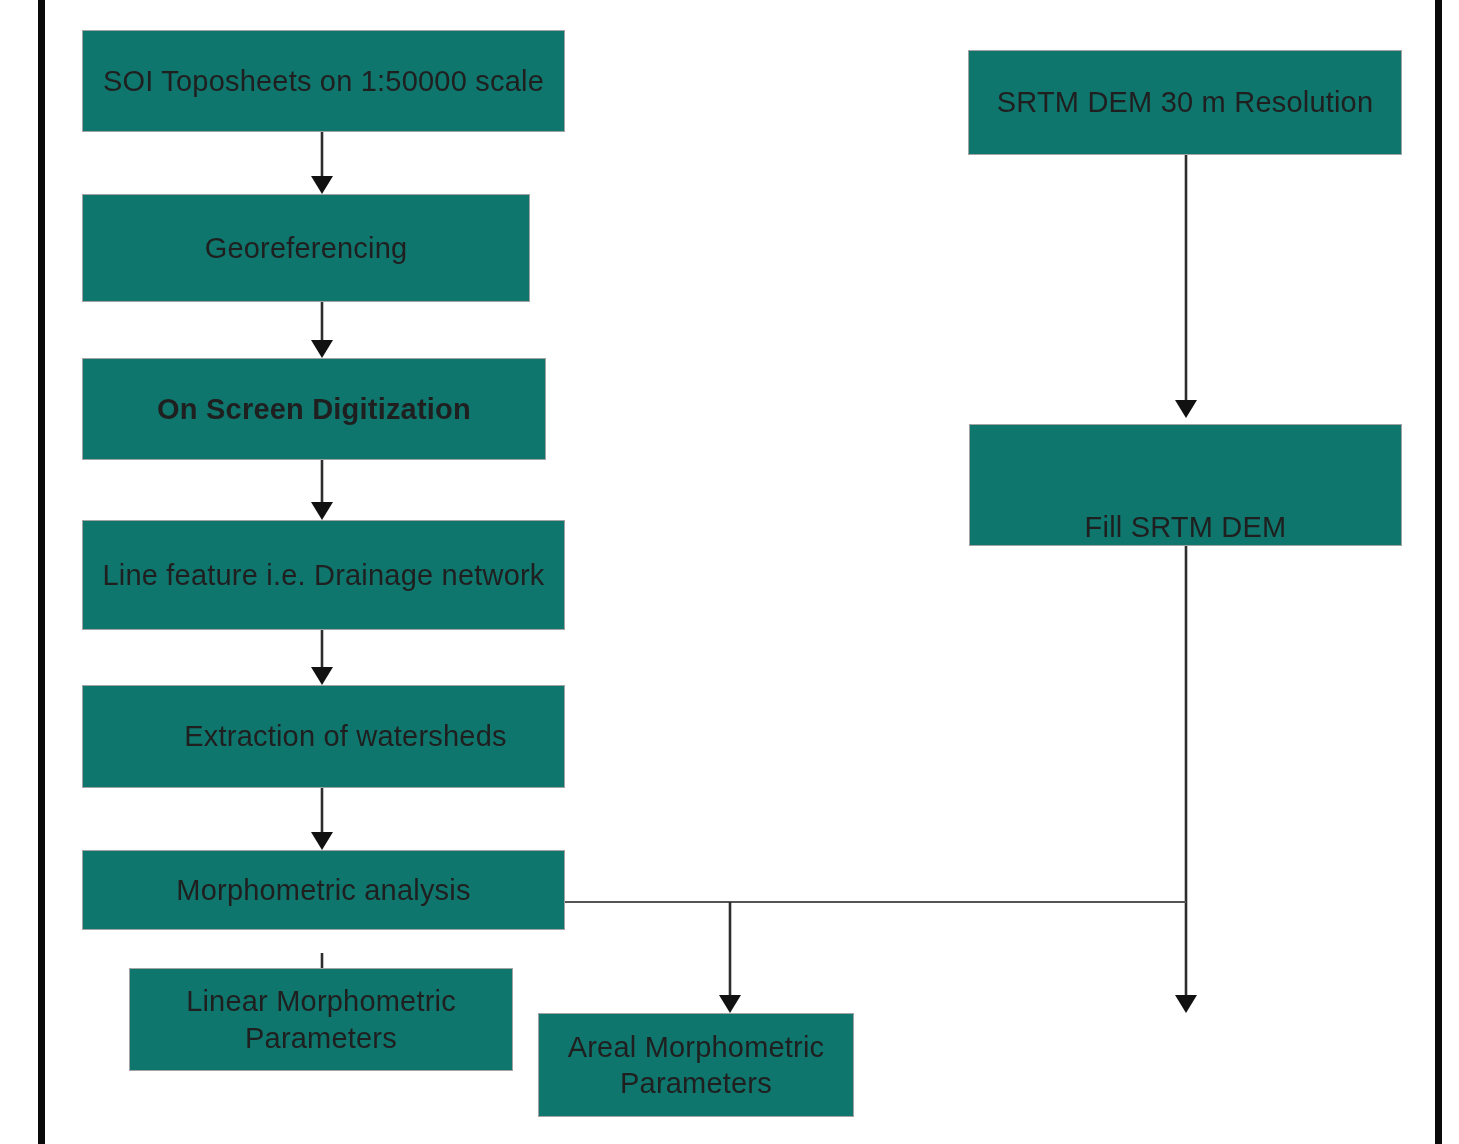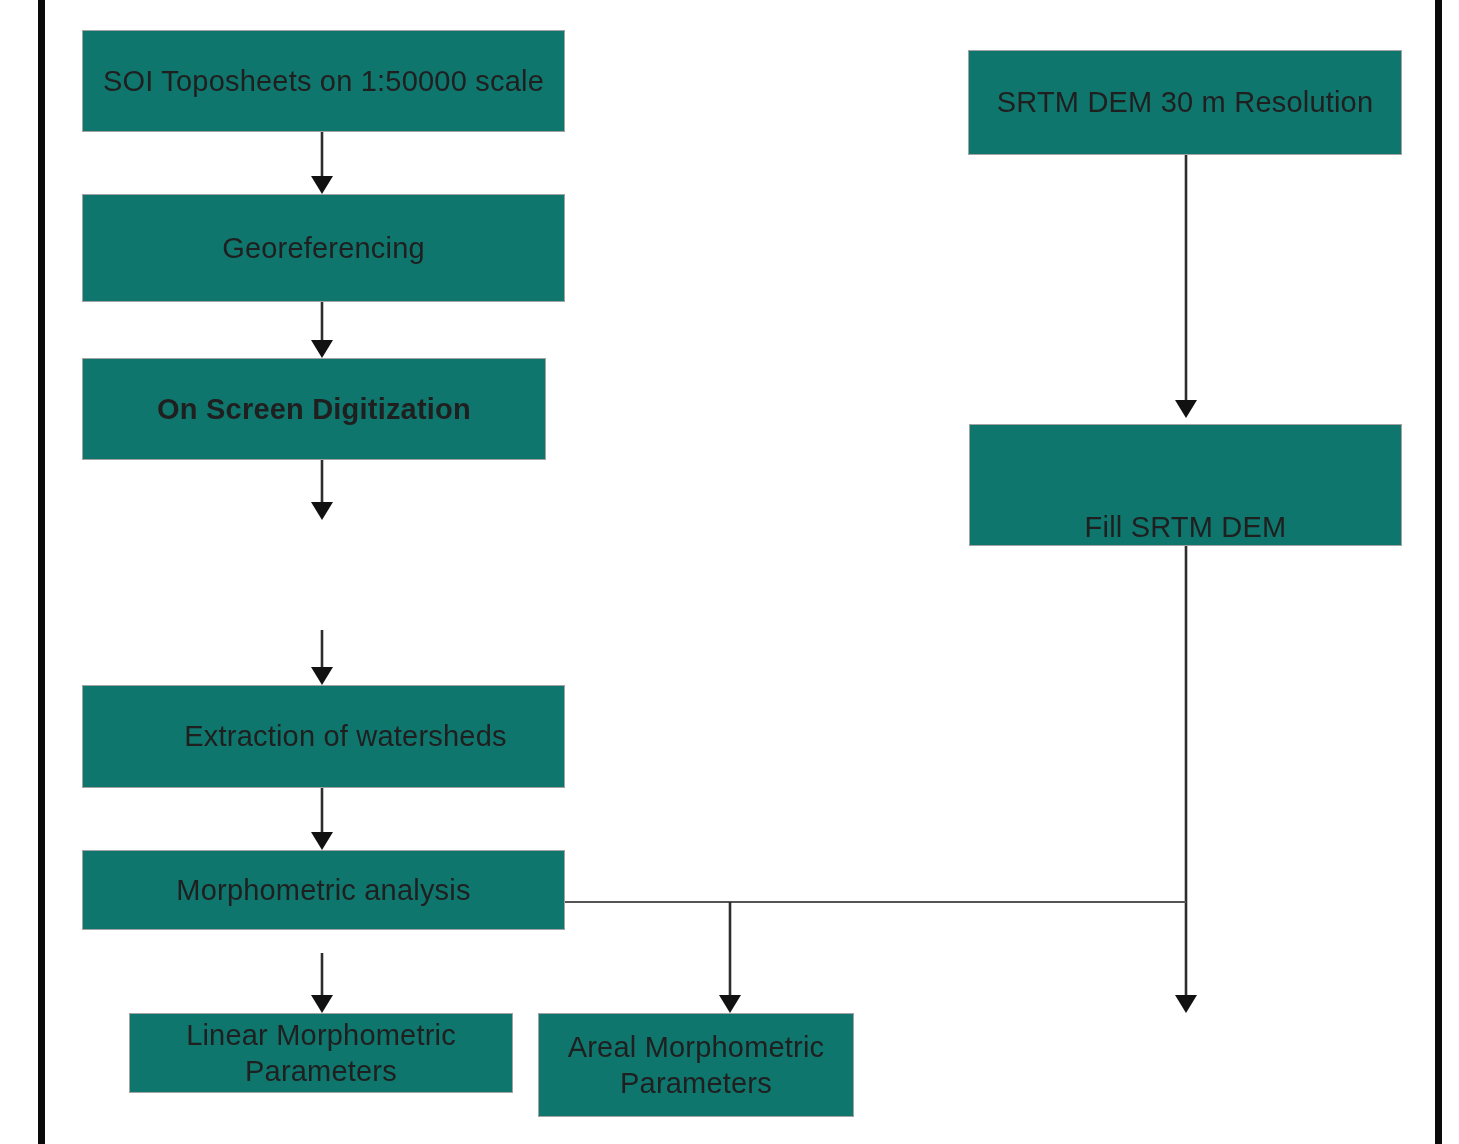--- a/index.html
+++ b/index.html
@@ -47,30 +47,30 @@
     align-items: center;
     justify-content: center;
     text-align: center;
     font-size: 29px;
     line-height: 1.25;
     color: #1f1f1f;
     letter-spacing: 0.2px;
   }
   
   #node-soi          { left: 82px;  top: 30px;  width: 483px; height: 102px; }
-  #node-georef       { left: 82px;  top: 194px; width: 483px; height: 108px; }
+  #node-georef       { left: 82px;  top: 194px; width: 448px; height: 108px; }
   #node-digitization { left: 82px;  top: 358px; width: 464px; height: 102px; font-weight: bold; }
   #node-line-feature { left: 82px;  top: 520px; width: 483px; height: 110px; }
   #node-watersheds   { left: 82px;  top: 685px; width: 483px; height: 103px; padding-left: 44px; }
   #node-morphometric { left: 82px;  top: 850px; width: 483px; height: 80px; }
   
   #node-srtm         { left: 968px; top: 30px;  width: 434px; height: 105px; margin-top: 20px; }
   #node-fill         { left: 969px; top: 424px; width: 433px; height: 122px; align-items: flex-end; }
   
-  #node-linear       { left: 129px; top: 1013px; width: 384px; height: 80px; padding: 0 35px; }
+  #node-linear       { left: 129px; top: 968px; width: 384px; height: 103px; padding: 0 35px; }
   #node-areal        { left: 538px; top: 1013px; width: 316px; height: 104px; padding: 8px 28px; }
   #node-relief       { left: 980px; top: 1013px; width: 410px; height: 104px; padding: 0 40px; }
 </style>
 </head>
 <body>
 
 <div id="canvas">
 
   <svg id="connector-layer" viewBox="0 0 1459 1144" xmlns="http://www.w3.org/2000/svg">
 
@@ -109,20 +109,23 @@
   </div>
 
   <div class="node" id="node-georef">
     <span>Georeferencing</span>
   </div>
 
   <div class="node" id="node-digitization">
     <span>On Screen Digitization</span>
   </div>
 
+  <div class="node" id="node-line-feature">
+    <span>Line feature i.e. Drainage network</span>
+  </div>
 
   <div class="node" id="node-watersheds">
     <span>Extraction of watersheds</span>
   </div>
 
   <div class="node" id="node-morphometric">
     <span>Morphometric analysis</span>
   </div>
 
   <div class="node" id="node-srtm">

